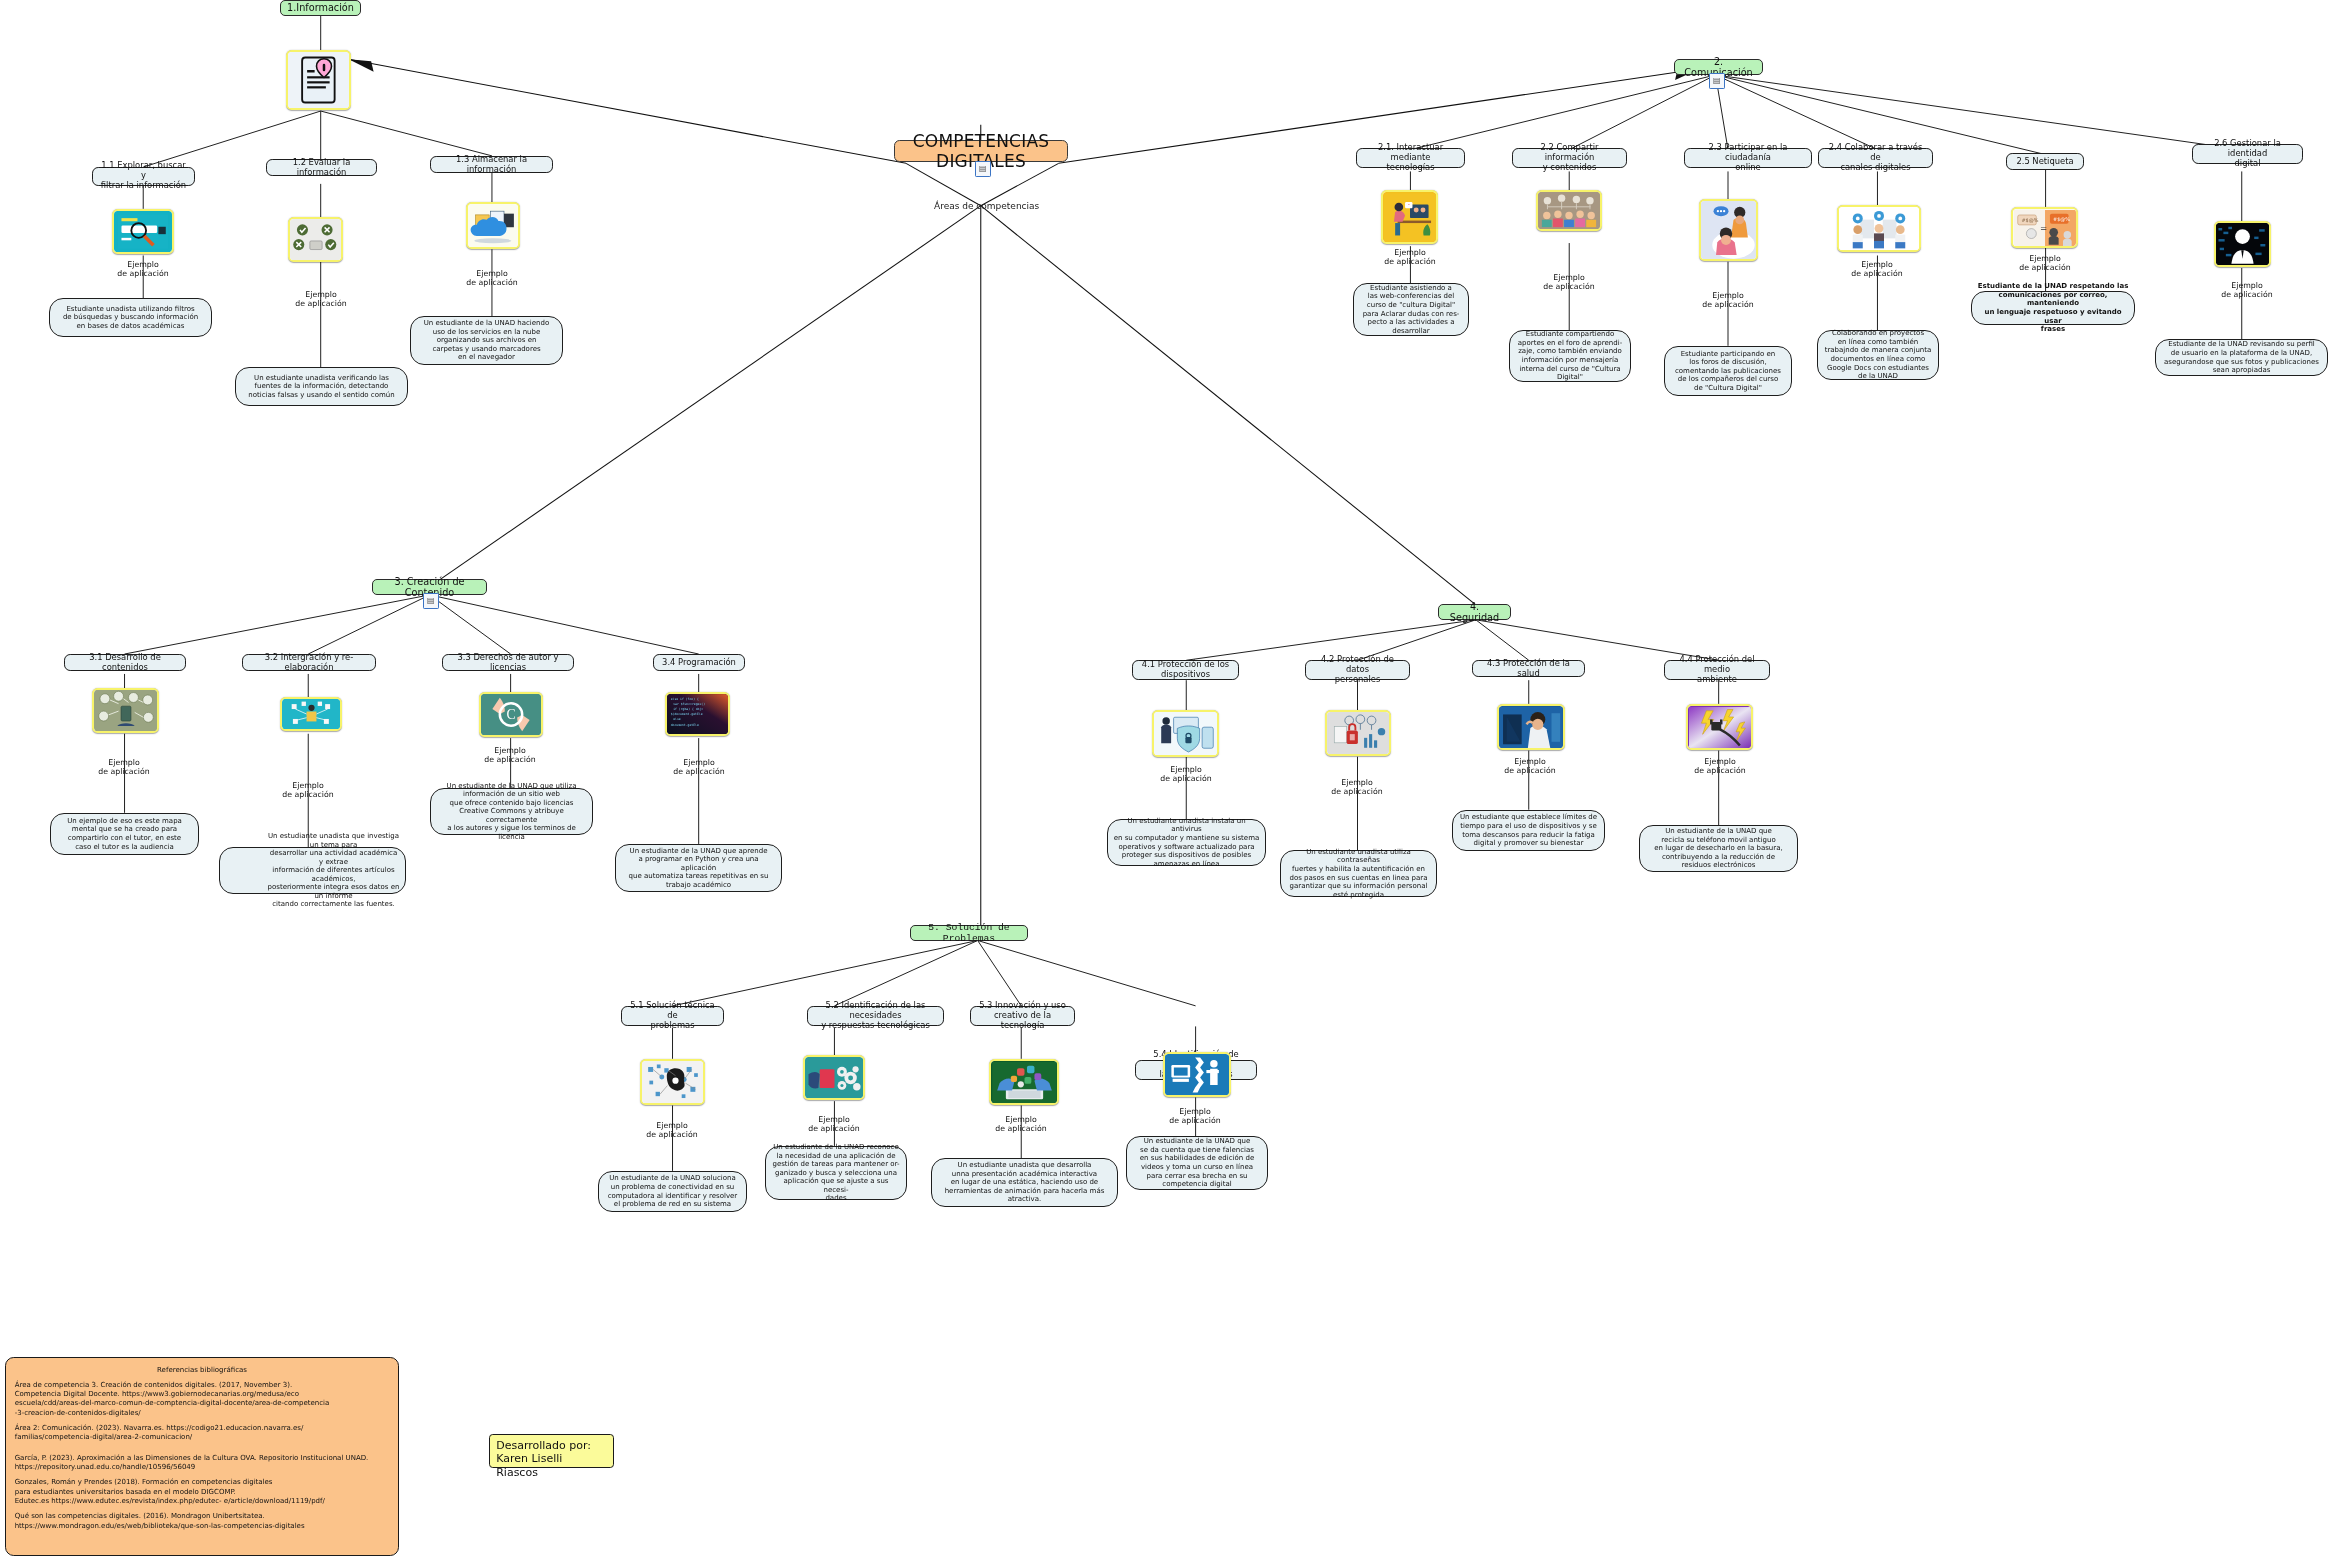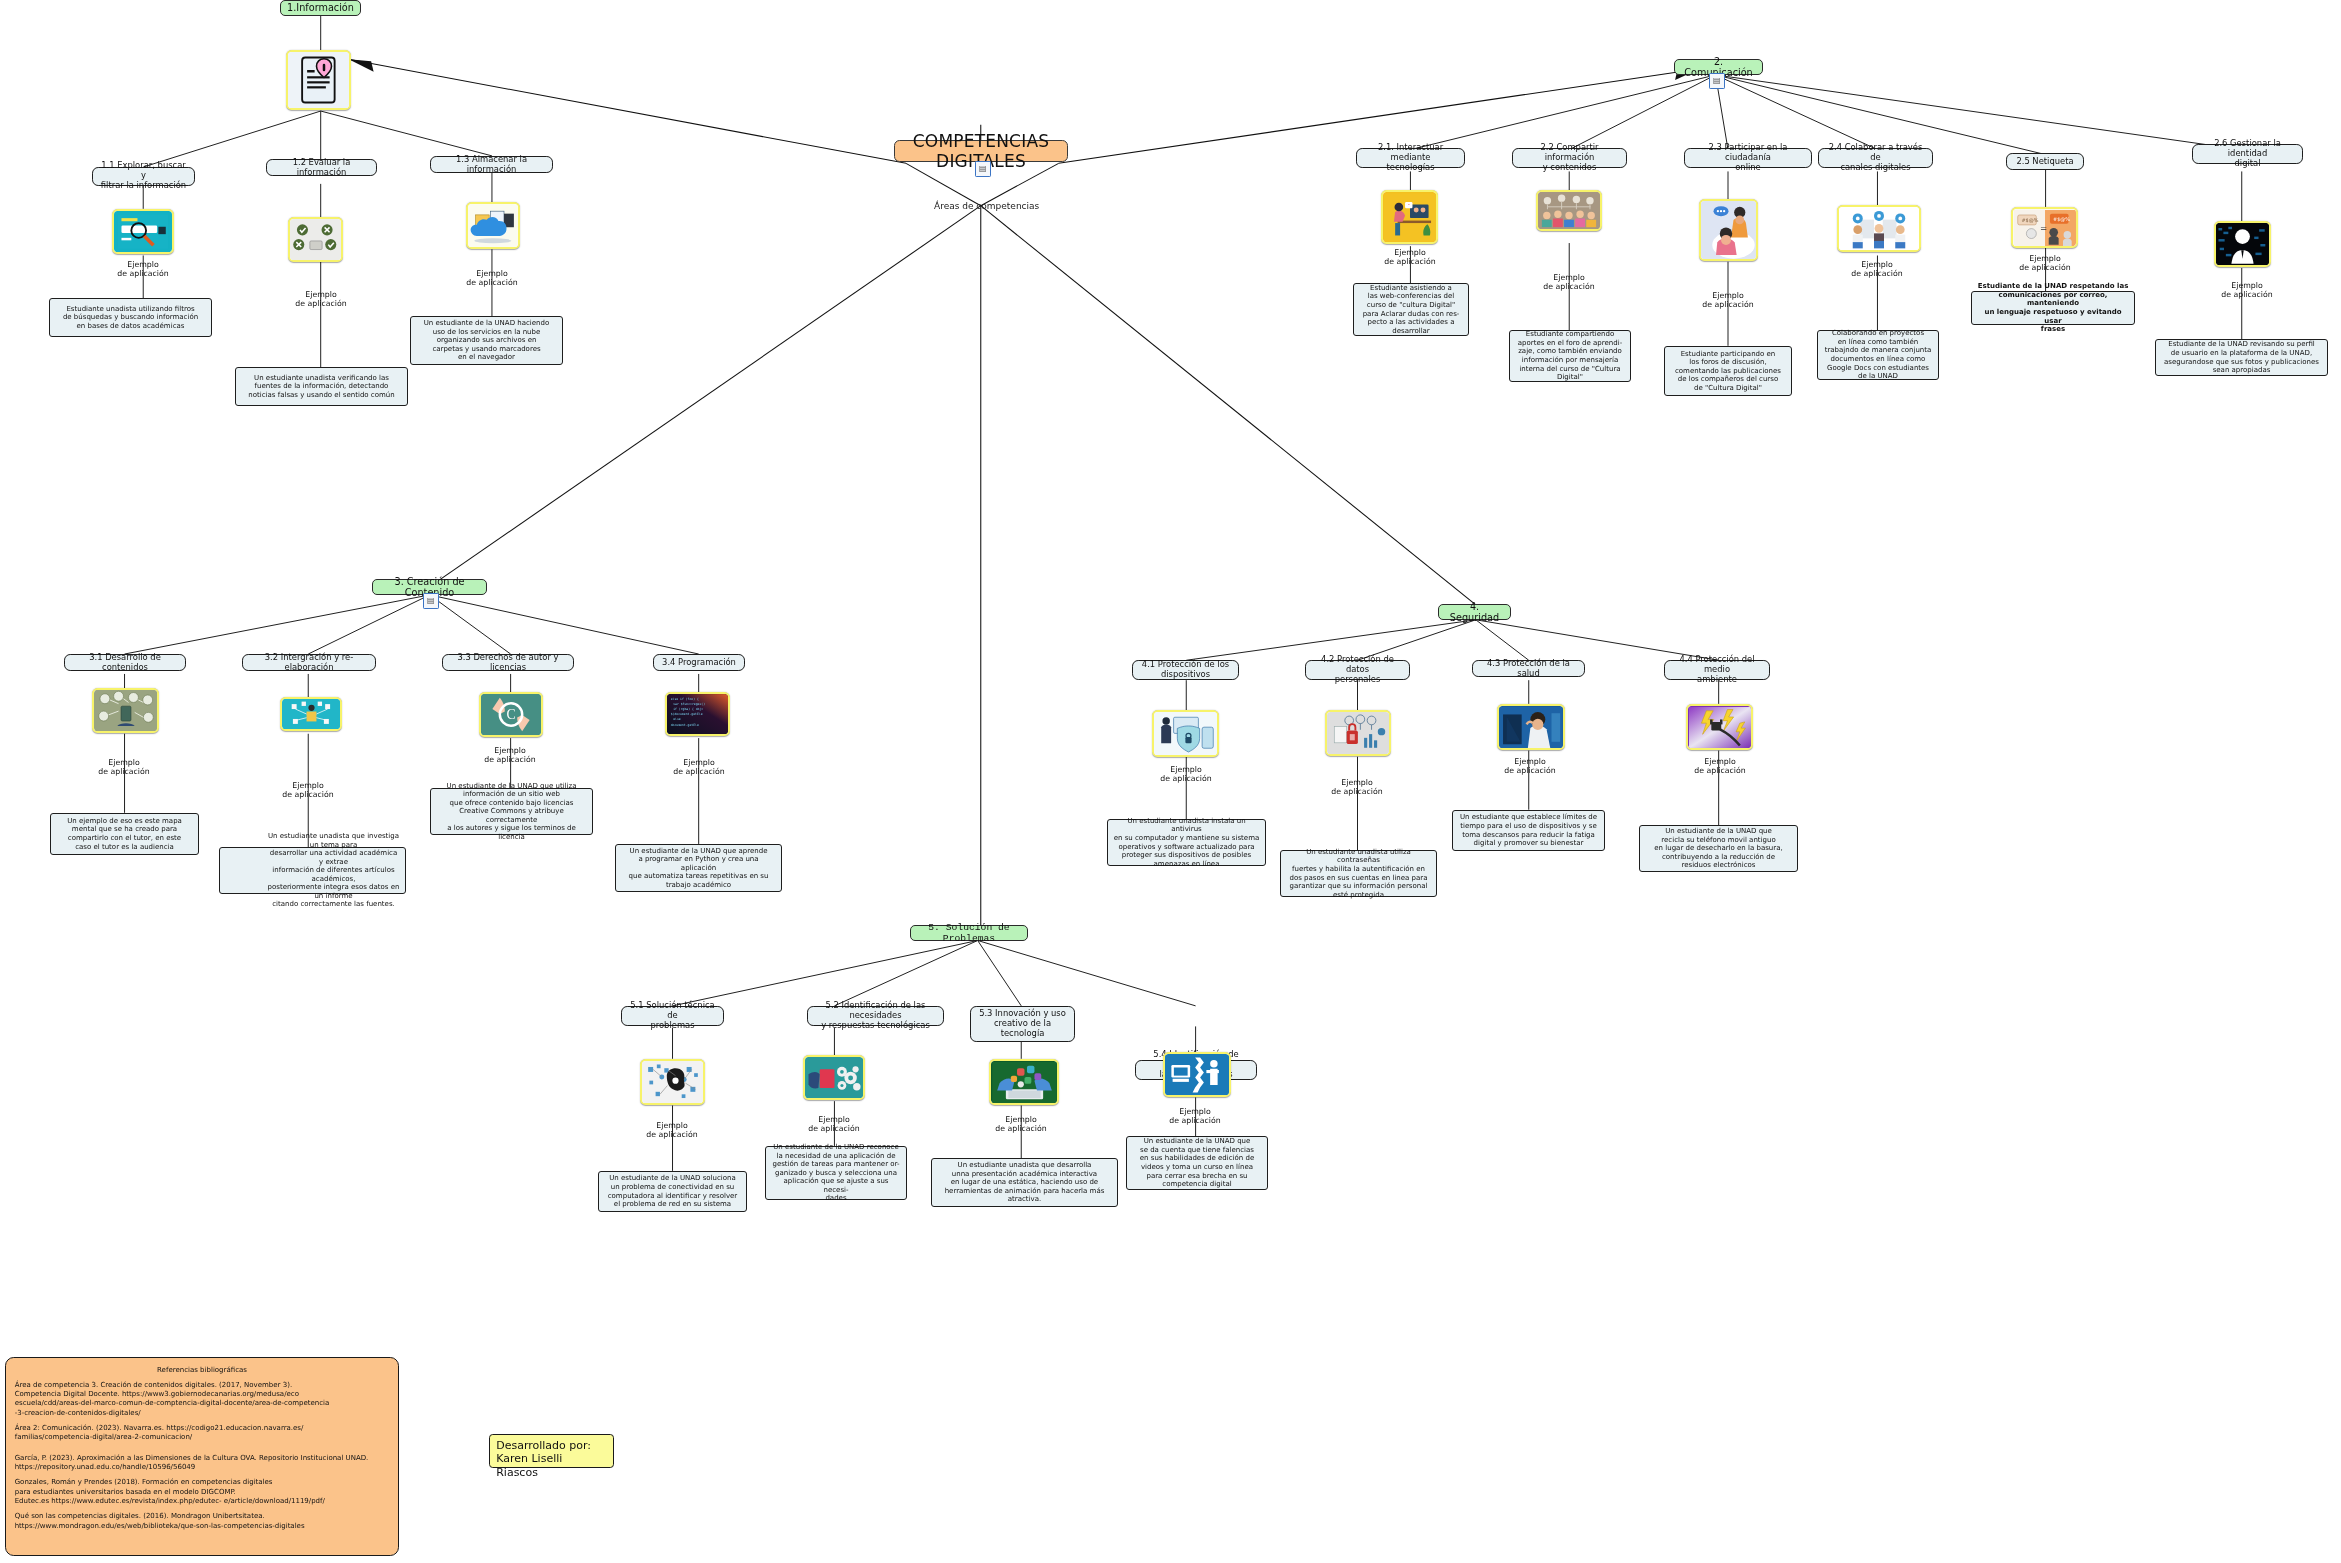--- a/index.html
+++ b/index.html
@@ -6,21 +6,21 @@
   body{font-family:"DejaVu Sans","Liberation Sans",sans-serif;}
   #canvas{position:relative;width:2342px;height:1564px;background:#fff;overflow:hidden;}
   svg.links{position:absolute;left:0;top:0;width:2342px;height:1564px;pointer-events:none;}
 
   .node{position:absolute;box-sizing:border-box;border-radius:6.2px;
         border:1px solid #1a1a1a;text-align:center;line-height:1.18;
         display:flex;align-items:center;justify-content:center;padding:3.1px 5px;}
   .root{background:#fbc38a;border-color:#3a3a3a;font-size:17px;color:#111;letter-spacing:0.2px;border-radius:5.6px;}
   .area{background:#b9f2b9;border-color:#2b2b2b;font-size:9.7px;color:#111;border-radius:5px;}
   .sub{background:#e8f1f4;border-color:#1e1e1e;font-size:8.4px;color:#111;}
-  .desc{background:#e8f1f4;border-color:#1e1e1e;font-size:7px;color:#111;line-height:1.22;border-radius:3px;}
+  .desc{background:#e8f1f4;border-color:#1e1e1e;font-size:7px;color:#111;line-height:1.22;border-radius:14px;}
   .refs{background:#fbc38a;border-color:#1a1a1a;border-radius:8.7px;font-size:7px;
         text-align:left;display:block;padding:7.5px 8.7px;line-height:1.35;color:#111;}
   .author{background:#fbfb9a;border-color:#1a1a1a;border-radius:3.7px;font-size:11px;text-align:left;
           display:block;padding:3.7px 6.2px;line-height:1.25;color:#111;}
   .plain{position:absolute;font-size:7.8px;color:#111;text-align:center;line-height:1.2;}
   .areas-label{position:absolute;font-size:9px;color:#222;}
   .refs-title{text-align:center;display:block;margin-bottom:5.6px;}
   .refs p{margin:0 0 5.6px 0;}
 
   
@@ -801,21 +801,21 @@
   <div class="plain" style="left:803px;top:1115px;width:62px;">Ejemplo<br>de aplicación</div>
   <div class="node desc" style="left:765px;top:1146px;width:142px;height:54px;">
     <span style="white-space:pre-line">Un estudiante de la UNAD reconoce
 la necesidad de una aplicación de
 gestión de tareas para mantener or-
 ganizado y busca y selecciona una
 aplicación que se ajuste a sus necesi-
 dades</span>
     </div>
 
-  <div class="node sub" style="left:970px;top:1006px;width:105px;height:36px;">
+  <div class="node sub" style="left:970px;top:1006px;width:105px;height:20px;">
     <span style="white-space: pre-line;">5.3 Innovación y uso
 creativo de la tecnología</span>
     </div>
   <div class="pic" style="left:989px;top:1059px;width:70px;height:46px;">
     <div class="inner" style="background:#0d5a2a;">
       <div class="glyph">
         <svg width="65" height="41" viewBox="0 0 104 66">
             <rect width="104" height="66" fill="#17692f"></rect>
             <rect x="22" y="44" width="60" height="16" rx="2" fill="#e9edef"></rect>
             <rect x="26" y="46" width="52" height="12" fill="#cfd8dd"></rect>

